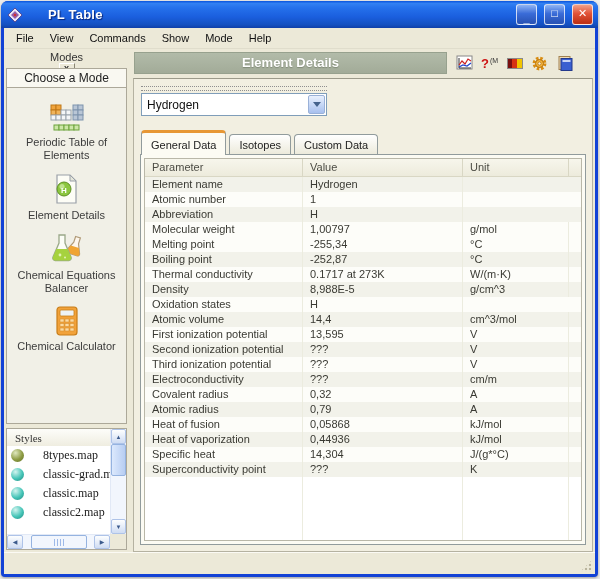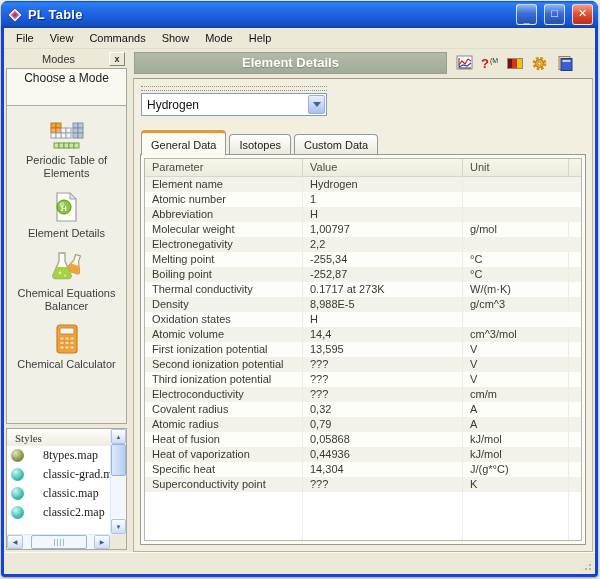--- a/index.html
+++ b/index.html
@@ -9,45 +9,45 @@
   .window{position:absolute;left:1px;top:1px;width:597px;height:576px;
     background:#1242d6;border-radius:7px 7px 4px 4px;padding:0 3px 3px;
     box-shadow:0 1px 3px rgba(0,0,0,.35);display:flex;flex-direction:column;}
 
   
   .titlebar{height:27px;margin:0 -3px;border-radius:7px 7px 0 0;padding:0 5px 0 6px;
     background:linear-gradient(180deg,#0853dd 0%,#3280f2 9%,#2571ec 25%,#1a5edd 60%,#1450c0 88%,#0f3fa8 100%);
     display:flex;align-items:center;gap:5px;}
   .app-icon{width:16px;height:16px;flex:none;}
   .title-text{color:#fff;font-weight:bold;font-size:13px;flex:1;
-    text-shadow:1px 1px 1px rgba(0,20,90,.8);letter-spacing:.2px;}
+    text-shadow:1px 1px 1px rgba(0,20,90,.8);letter-spacing:.2px;margin-left:20px;}
   .winbtn{width:21px;height:21px;border-radius:3px;border:1px solid rgba(255,255,255,.75);
     color:#fff;font-size:11px;font-weight:bold;display:flex;align-items:center;justify-content:center;
     background:linear-gradient(180deg,#8fb4f4,#3a6cd8 45%,#2a55b8 90%);margin-left:2px;line-height:1;}
   .winbtn.close{background:linear-gradient(180deg,#f0a088,#e25338 45%,#c03318 92%);}
   .winbtn .glyph{transform:translateY(-1px);}
   .winbtn.min .glyph{transform:translateY(4px);}
 
   
   .menubar{height:21px;background:#ece9d8;display:flex;align-items:center;padding-left:4px;
     border-bottom:1px solid #e0ddcc;}
   .menu-item{font-size:11px;color:#111;padding:3px 8px;}
 
   
   .frame-content{flex:1;background:#ece9d8;display:flex;flex-direction:column;overflow:hidden;}
   .app-body{flex:1;display:flex;overflow:hidden;}
 
   
   .sidebar{width:124px;flex:none;display:flex;flex-direction:column;padding:1px 1px 2px 2px;}
-  .modes-caption{height:18px;display:flex;align-items:center;padding:1px 2px;}
+  .modes-caption{height:18px;display:flex;align-items:center;padding:1px 2px;flex-direction:column;}
   .modes-caption .cap-title{flex:1;text-align:center;font-size:11px;color:#333;}
   .x-btn{width:16px;height:14px;background:#ece9d8;border:1px solid;
     border-color:#fff #8a8674 #8a8674 #fff;font-size:9px;font-weight:bold;color:#333;
     display:flex;align-items:center;justify-content:center;line-height:1;}
-  .choose-header{height:38px;background:#f9f8f1;border:1px solid #aca899;
+  .choose-header{height:20px;background:#f9f8f1;border:1px solid #aca899;
     font-size:12px;color:#222;text-align:center;line-height:18px;}
   .modes-list{flex:1;border:1px solid #aca899;border-top:none;background:#f1f0e7;
     display:flex;flex-direction:column;align-items:center;padding-top:14px;overflow:hidden;}
   .mode-item{display:flex;flex-direction:column;align-items:center;margin-bottom:11px;}
   .mode-label{font-size:11px;color:#3c3c3c;text-align:center;line-height:13px;margin-top:4px;padding:0 3px;}
 
   
   .styles-panel{height:122px;flex:none;border:1px solid #aca899;background:#fff;margin-top:4px;
     display:grid;grid-template-columns:1fr 16px;grid-template-rows:1fr 15px;font-family:Liberation Serif, serif;}
   .styles-content{grid-column:1;grid-row:1;overflow:hidden;}
@@ -395,26 +395,20 @@
                     <div class="gc c3"></div>
                   </div>
 
                   <div class="grid-row">
                     <div class="gc c0">Molecular weight</div>
                     <div class="gc c1">1,00797</div>
                     <div class="gc c2">g/mol</div>
                     <div class="gc c3"></div>
                   </div>
 
-                  <div class="grid-row odd">
-                    <div class="gc c0">Electronegativity</div>
-                    <div class="gc c1">2,2</div>
-                    <div class="gc c2"></div>
-                    <div class="gc c3"></div>
-                  </div>
 
                   <div class="grid-row">
                     <div class="gc c0">Melting point</div>
                     <div class="gc c1">-255,34</div>
                     <div class="gc c2">°C</div>
                     <div class="gc c3"></div>
                   </div>
 
                   <div class="grid-row odd">
                     <div class="gc c0">Boiling point</div>

